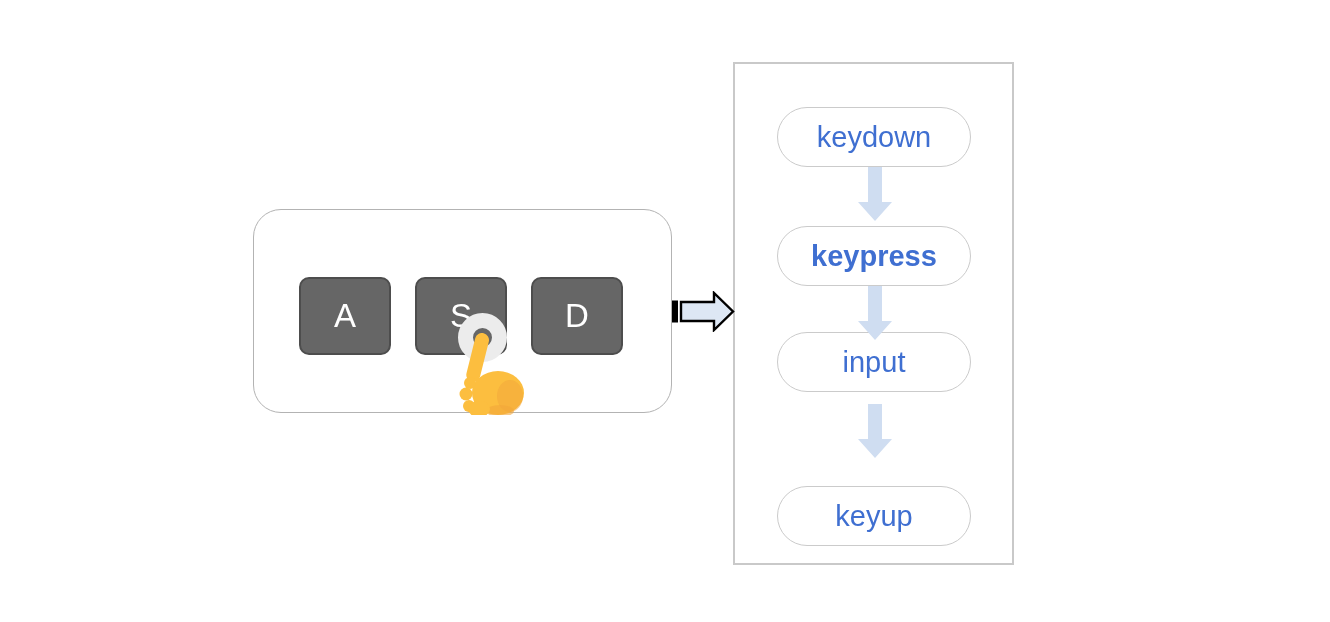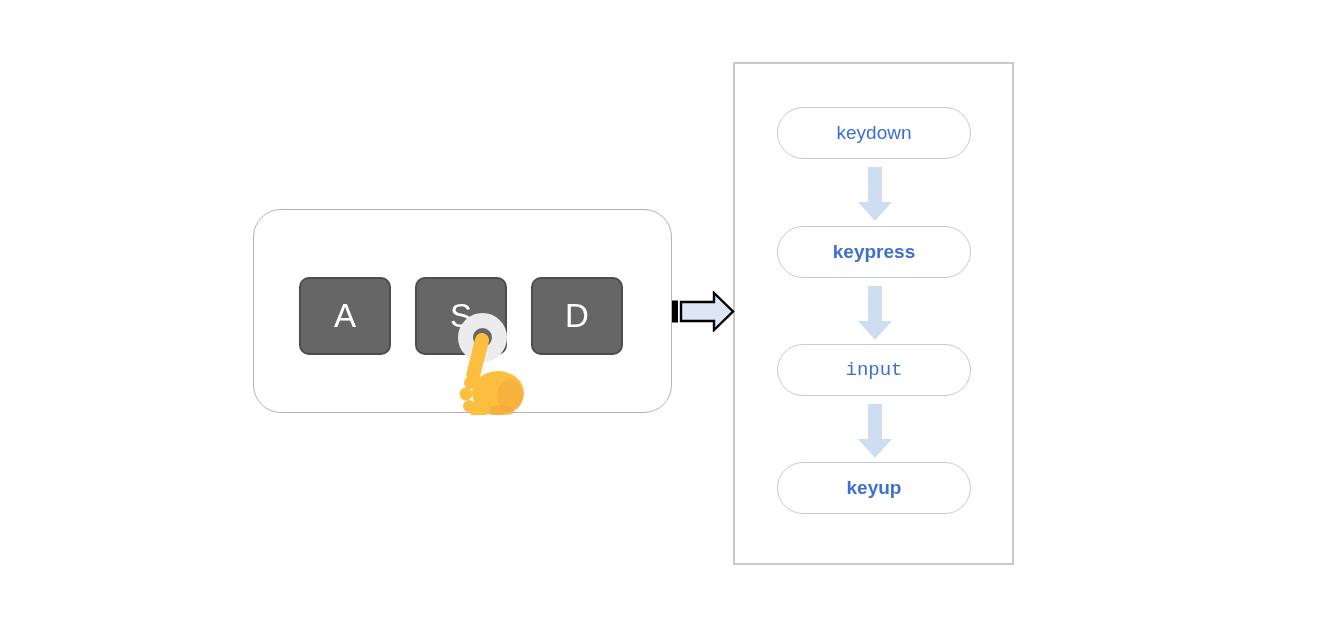--- a/index.html
+++ b/index.html
@@ -104,36 +104,36 @@
     border: 2px solid var(--panel-border, #c9c9c9);
     background: #ffffff;
     z-index: 1;
   }
 
   
   .event-pill {
     position: absolute;
     left: 777px;
     width: 194px;
-    height: 52px;
+    height: 60px;
     box-sizing: border-box;
     border: 1.5px solid var(--event-pill-border, #cbcbcb);
     border-radius: 30px;
     background: #ffffff;
     color: var(--event-text, #3f6fd1);
-    font-size: 19px;
+    font-size: 29px;
     display: flex;
     align-items: center;
     justify-content: center;
     z-index: 2;
   }
   .pill-1 { top: 107px; }
   .pill-2 { top: 226px; font-weight: bold; }
-  .pill-3 { top: 344px; font-family: Liberation Mono, monospace; }
-  .pill-4 { top: 462px; font-weight: bold; }
+  .pill-3 { top: 332px; }
+  .pill-4 { top: 486px; }
 
   
   .flow-arrow {
     position: absolute;
     left: 858px;
     width: 34px;
     height: 54px;
     z-index: 2;
   }
   .arrow-1 { top: 167px; }

